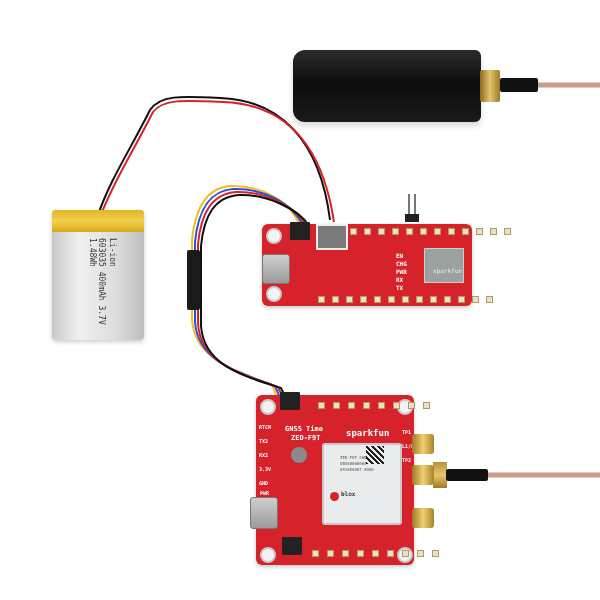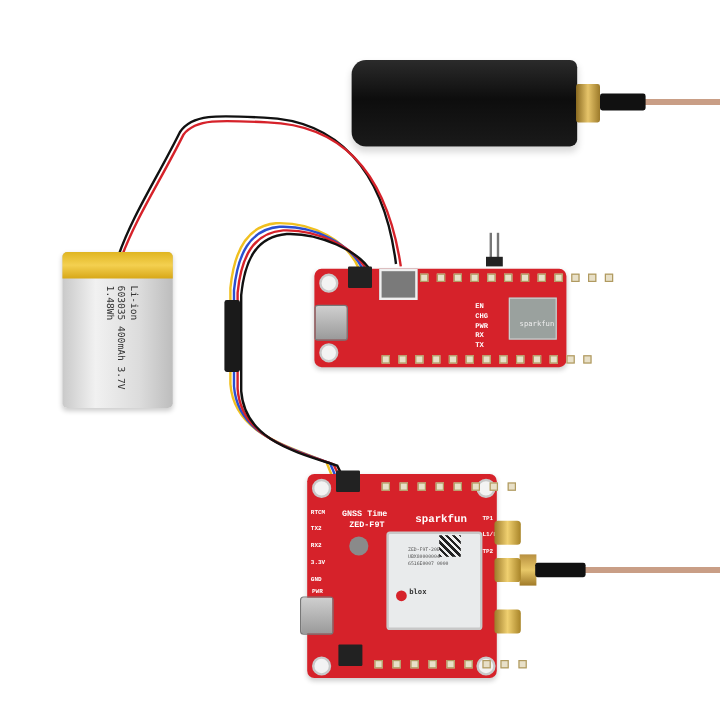--- a/index.html
+++ b/index.html
@@ -20,21 +20,21 @@
   .feather{left:262px;top:224px;width:210px;height:82px;}
   .gnss{left:256px;top:395px;width:158px;height:170px;}
   .hole{width:12px;height:12px;border-radius:50%;background:#f3f3f3;border:2px solid #c9c9c9;}
   .pad{width:5px;height:5px;background:#e8e0c8;border:1px solid #b09a60;}
   .usbc{background:linear-gradient(#cfcfcf,#9a9a9a);border-radius:3px;border:1px solid #777;}
   .connector-black{background:#222;border-radius:1px;}
   .connector-white{background:#7a7a7a;border:2px solid #efefef;}
   .module-feather{left:424px;top:248px;width:40px;height:35px;background:#9aa19e;border:1px solid #ccc;font-size:5px;color:#eee;padding:2px;box-sizing:border-box;}
   .module-gnss{left:322px;top:443px;width:76px;height:78px;background:#e9ebec;border:2px solid #c8c8c8;border-radius:3px;}
   .ublox-logo{left:330px;top:492px;width:9px;height:9px;border-radius:50%;background:#d6222a;}
-  .silk{color:#ffffff;font-size:7px;font-weight:bold;white-space:nowrap;font-family:Liberation Mono, monospace;}
+  .silk{color:#ffffff;font-size:7px;font-weight:bold;white-space:nowrap;}
   .sma{width:22px;height:20px;background:linear-gradient(90deg,#9c7a2a,#f0d070,#a88428);border-radius:3px;}
   .sma-nut{width:14px;height:26px;background:linear-gradient(#b89040,#e8c868,#a07a28);}
   .header-pins{left:405px;top:194px;width:14px;height:30px;}
   .pin{width:2px;height:24px;background:#777;position:absolute;top:0;}
   .pin-base{position:absolute;left:0;top:20px;width:14px;height:8px;background:#222;}
 </style>
 </head>
 <body>
 
 <svg class="wires" viewBox="0 0 600 600">

